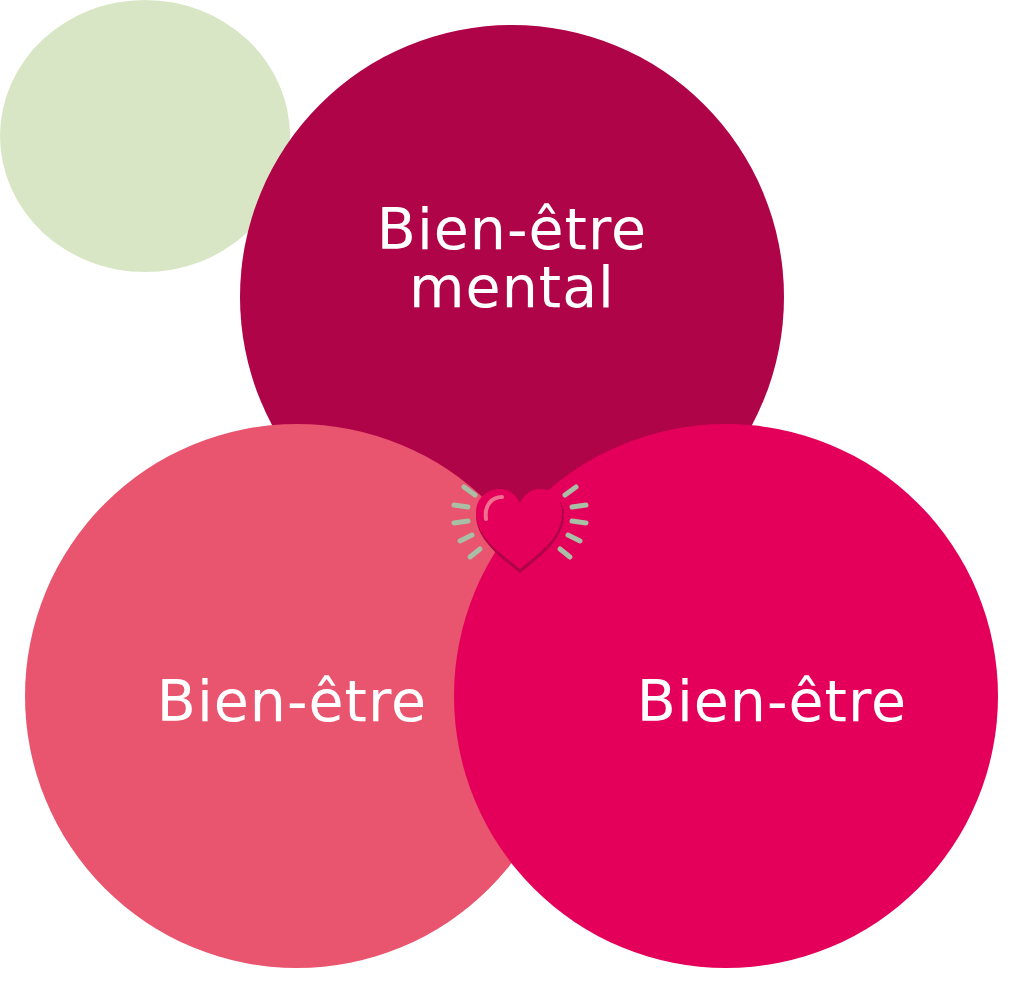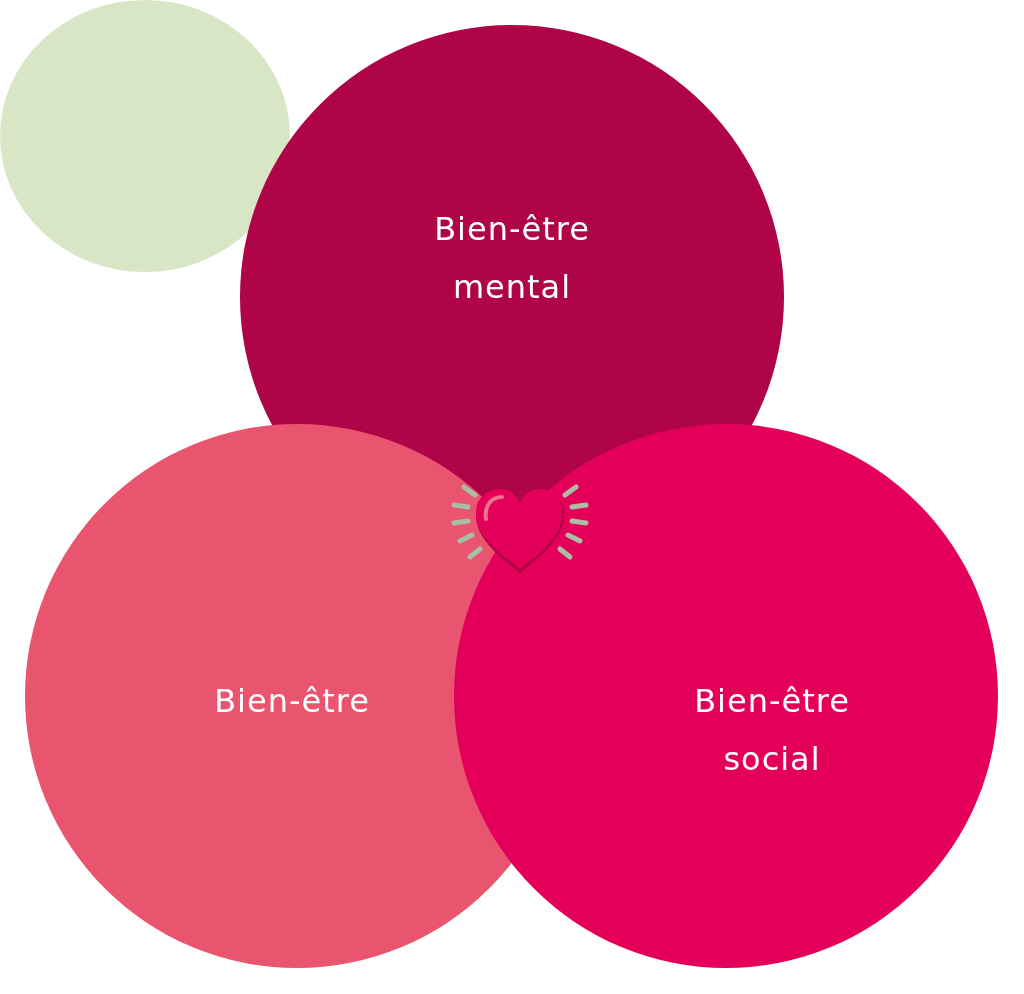--- a/index.html
+++ b/index.html
@@ -1,18 +1,18 @@
 <!DOCTYPE html>
 <html><head>
 <meta charset="utf-8">
 <style>
   html,body{margin:0;padding:0;background:#fff;}
   body{width:1024px;height:994px;position:relative;overflow:hidden;font-family:"DejaVu Sans","Liberation Sans",sans-serif;}
   .circle{position:absolute;border-radius:50%;}
-  .c-label{position:absolute;color:#fff;text-align:center;font-size:32px;line-height:58px;letter-spacing:1px;}
+  .c-label{position:absolute;color:#fff;text-align:center;font-size:57px;line-height:58px;letter-spacing:1px;}
   #c-mental{left:240px;top:25px;width:544px;height:544px;background:#af0447;}
   #c-phys{left:25px;top:424px;width:544px;height:544px;background:#e9546e;}
   #c-soc{left:454px;top:424px;width:544px;height:544px;background:#e4005a;}
   #c-sante{left:375px;top:420px;width:290px;height:272px;border-radius:50%;background:#d9e6c5;}
   #l-mental{left:300px;top:200px;width:424px;}
   #l-phys{left:80px;top:672px;width:424px;}
   #l-soc{left:560px;top:672px;width:424px;}
   #l-sante{position:absolute;left:375px;top:586px;width:290px;text-align:center;color:#e4005a;font-size:28px;}
   #heart{position:absolute;left:440px;top:475px;}
 </style>
@@ -26,21 +26,20 @@
 
 <div class="c-label" id="l-mental">
   <div>Bien-être</div>
   <div>mental</div>
 </div>
 <div class="c-label" id="l-phys">
   <div>Bien-être</div>
 </div>
 <div class="c-label" id="l-soc">
   <div>Bien-être</div>
-  <div>social</div>
 </div>
 
 <svg id="heart" width="160" height="110" viewBox="0 0 160 110">
   <g stroke="#a9bfa5" stroke-width="5" stroke-linecap="round">
     <line x1="24" y1="12" x2="35" y2="20"></line>
       <line x1="14" y1="30" x2="28" y2="32"></line>
     <line x1="14" y1="48" x2="28" y2="46"></line>
       <line x1="20" y1="66" x2="32" y2="60"></line>
     <line x1="30" y1="82" x2="40" y2="74"></line>
     <line x1="136" y1="12" x2="125" y2="20"></line>

